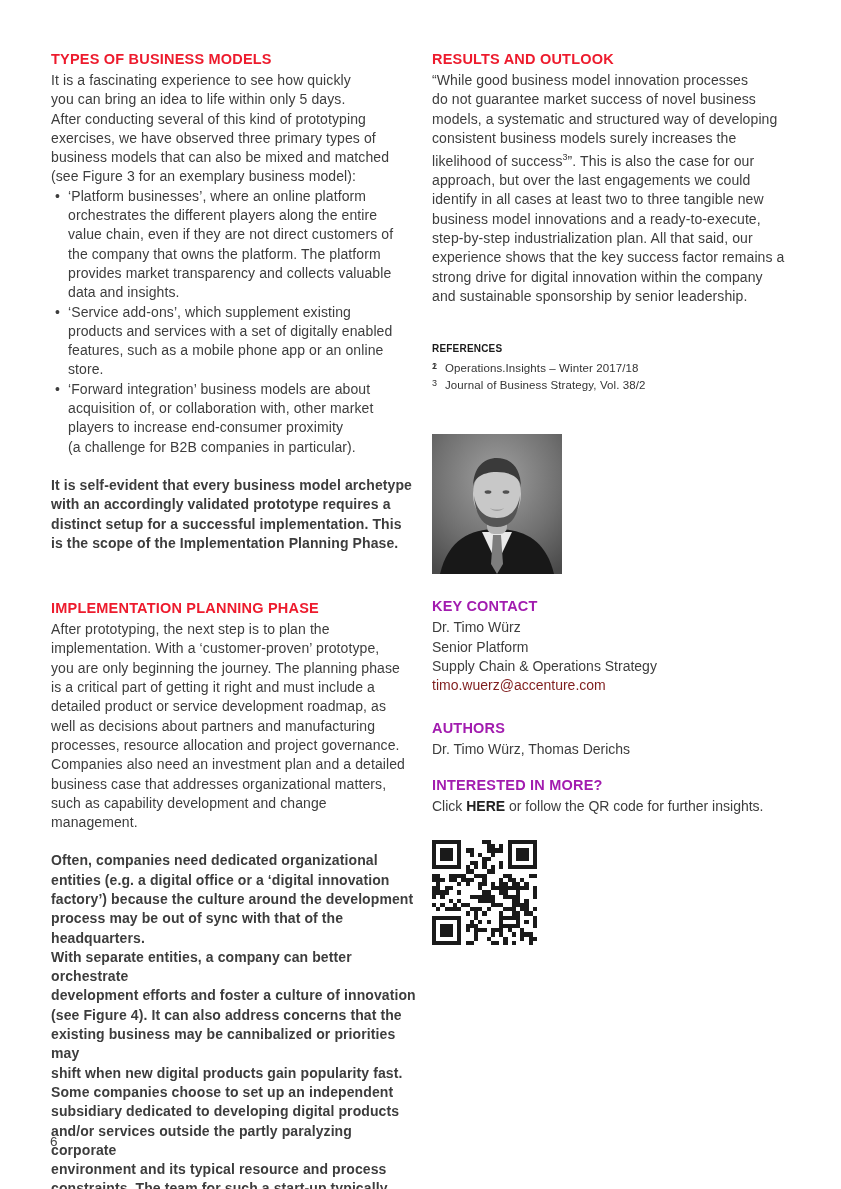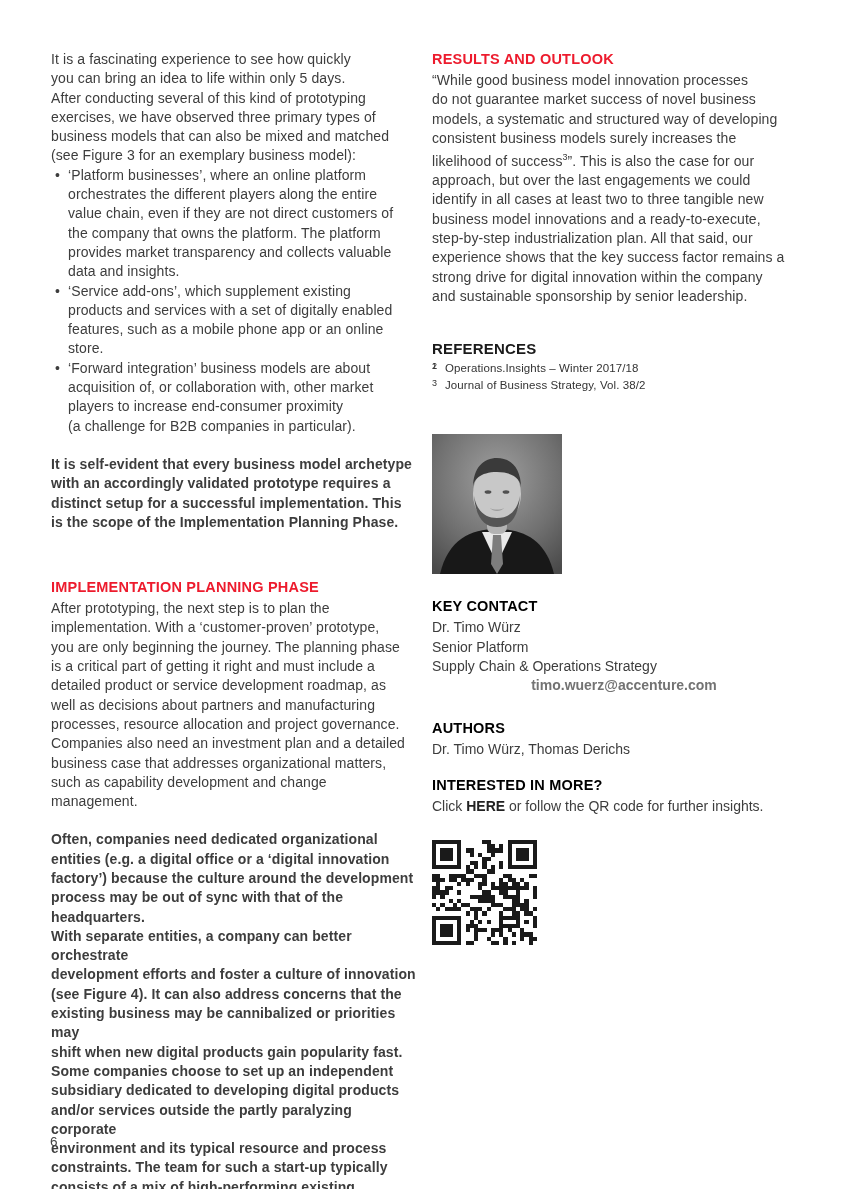--- a/index.html
+++ b/index.html
@@ -20,22 +20,22 @@
   .col-right { width:384px; }
 
   .heading-red, .heading-maroon, .heading-black {
     font-weight:bold;
     font-size:14.5px;
     line-height:18px;
     letter-spacing:0.2px;
     margin-bottom:3px;
   }
   .heading-red    { color:#ed1b2d; }
-  .heading-maroon { color:#000000; }
-  .heading-black  { color:#1a1a1a; font-size:15px; }
+  .heading-maroon { color:#a21caf; }
+  .heading-black  { color:#1a1a1a; font-size:10px; }
 
   .body-text {
     font-size:14px;
     line-height:19.3px;
     letter-spacing:0.1px;
     white-space:pre-line;
   }
   .para-gap { margin-top:19px;font-weight:bold; }
 
   .bullet {
@@ -67,40 +67,41 @@
   }
 
   .portrait {
     margin-top:41px;
     width:130px; height:140px;
     display:block;
   }
 
   .key-contact { margin-top:23px; }
   .contact-line { font-size:14px; line-height:19.3px; }
-  .contact-email { font-weight:bold; color:#737373;text-align:center; }
+  .contact-email { font-weight:normal; color:#7f1d1d; }
 
   .authors { margin-top:24px; }
   .interested { margin-top:16px; }
   .inline-bold { font-weight:bold; color:#222222; }
 
   .qr-wrap { margin-top:24px; width:105px; height:105px; }
 
   .page-number {
     position:absolute; left:50px; top:1134px;
     font-size:13.5px; color:#444444;
   }
 </style>
 </head>
 <body>
 
 <div class="page">
   <div class="columns">
 
     <div class="col-left">
+      <div class="heading-red">TYPES OF BUSINESS MODELS</div>
       <div class="body-text">It is a fascinating experience to see how quickly
 you can bring an idea to life within only 5 days.
 After conducting several of this kind of prototyping
 exercises, we have observed three primary types of
 business models that can also be mixed and matched
 (see Figure 3 for an exemplary business model):</div>
       <div>
         <div class="body-text bullet">‘Platform businesses’, where an online platform
 orchestrates the different players along the entire
 value chain, even if they are not direct customers of

